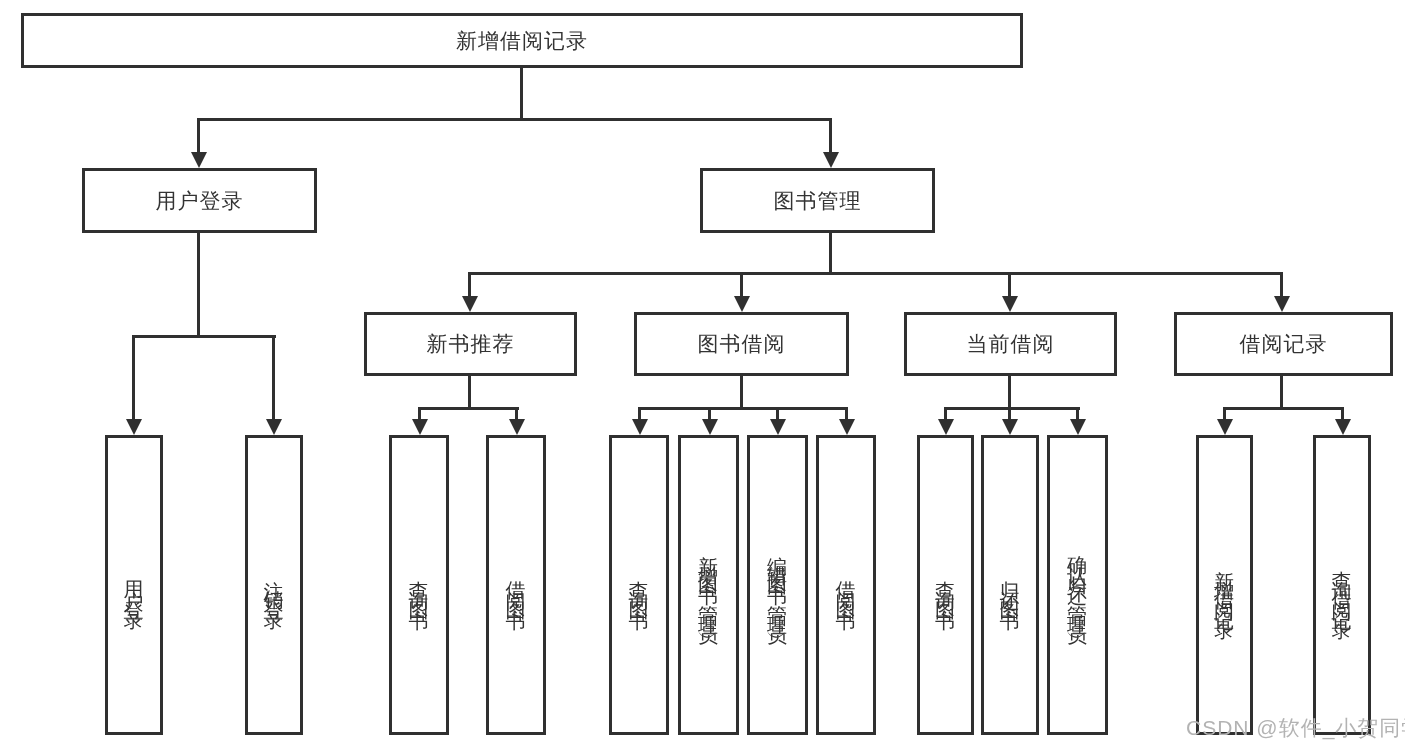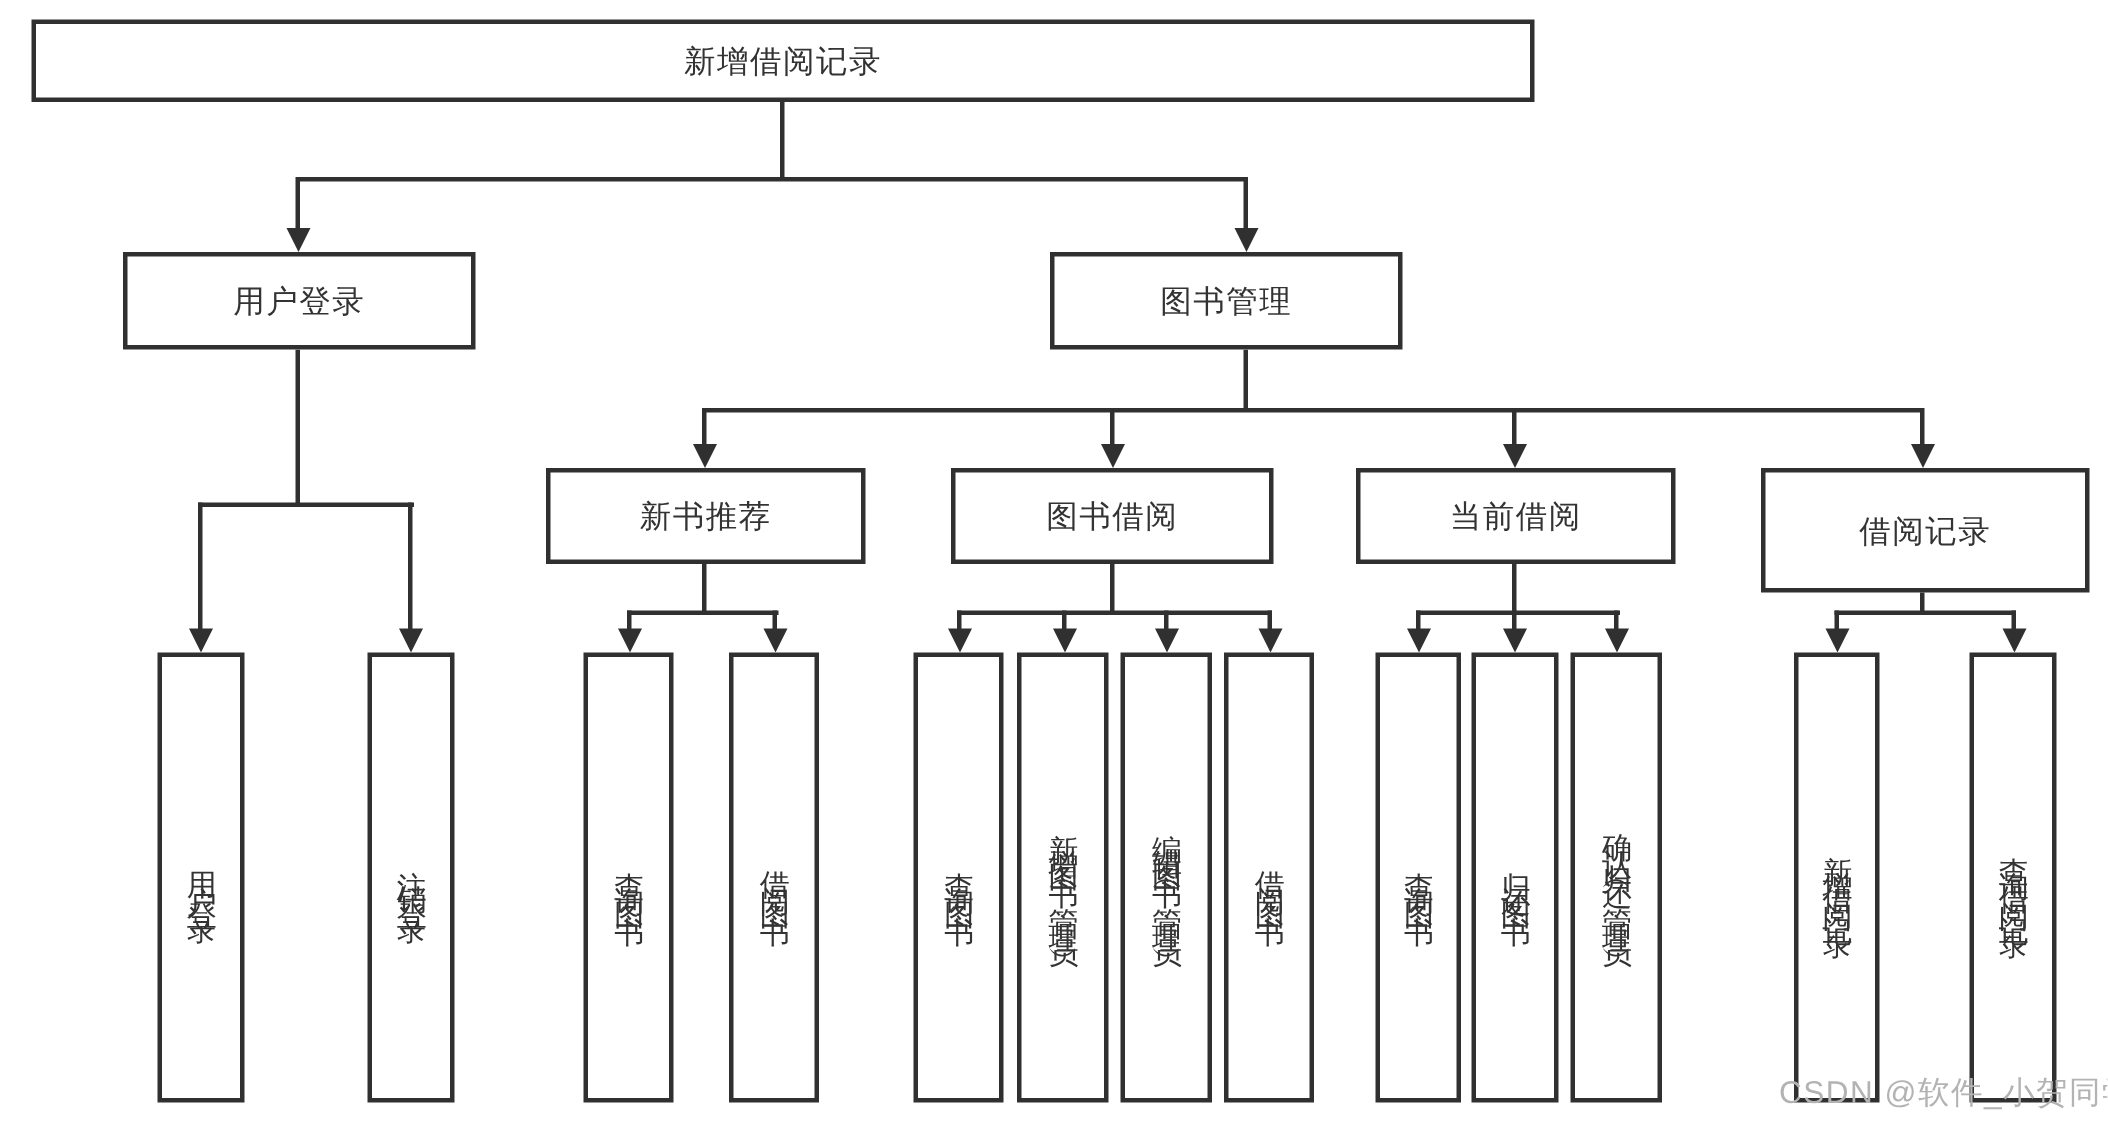--- a/index.html
+++ b/index.html
@@ -70,21 +70,21 @@
 
   <div class="box" style="left:364px;top:312px;width:213px;height:64px;">
     <span>新书推荐</span>
   </div>
   <div class="box" style="left:904px;top:312px;width:213px;height:64px;">
     <span>当前借阅</span>
   </div>
   <div class="box" style="left:634px;top:312px;width:215px;height:64px;">
     <span>图书借阅</span>
   </div>
-  <div class="box" style="left:1174px;top:312px;width:219px;height:83px;">
+  <div class="box" style="left:1174px;top:312px;width:219px;height:64px;">
     <span>借阅记录</span>
   </div>
 
   <div class="line" style="left:468px;top:376px;width:3px;height:33px;"></div>
   <div class="line" style="left:418px;top:407px;width:101px;height:3px;"></div>
   <div class="line" style="left:418px;top:407px;width:3px;height:14px;"></div>
   <div class="arrowhead" style="left:412px;top:419px;"></div>
   <div class="line" style="left:515px;top:407px;width:3px;height:14px;"></div>
   <div class="arrowhead" style="left:509px;top:419px;"></div>
 

